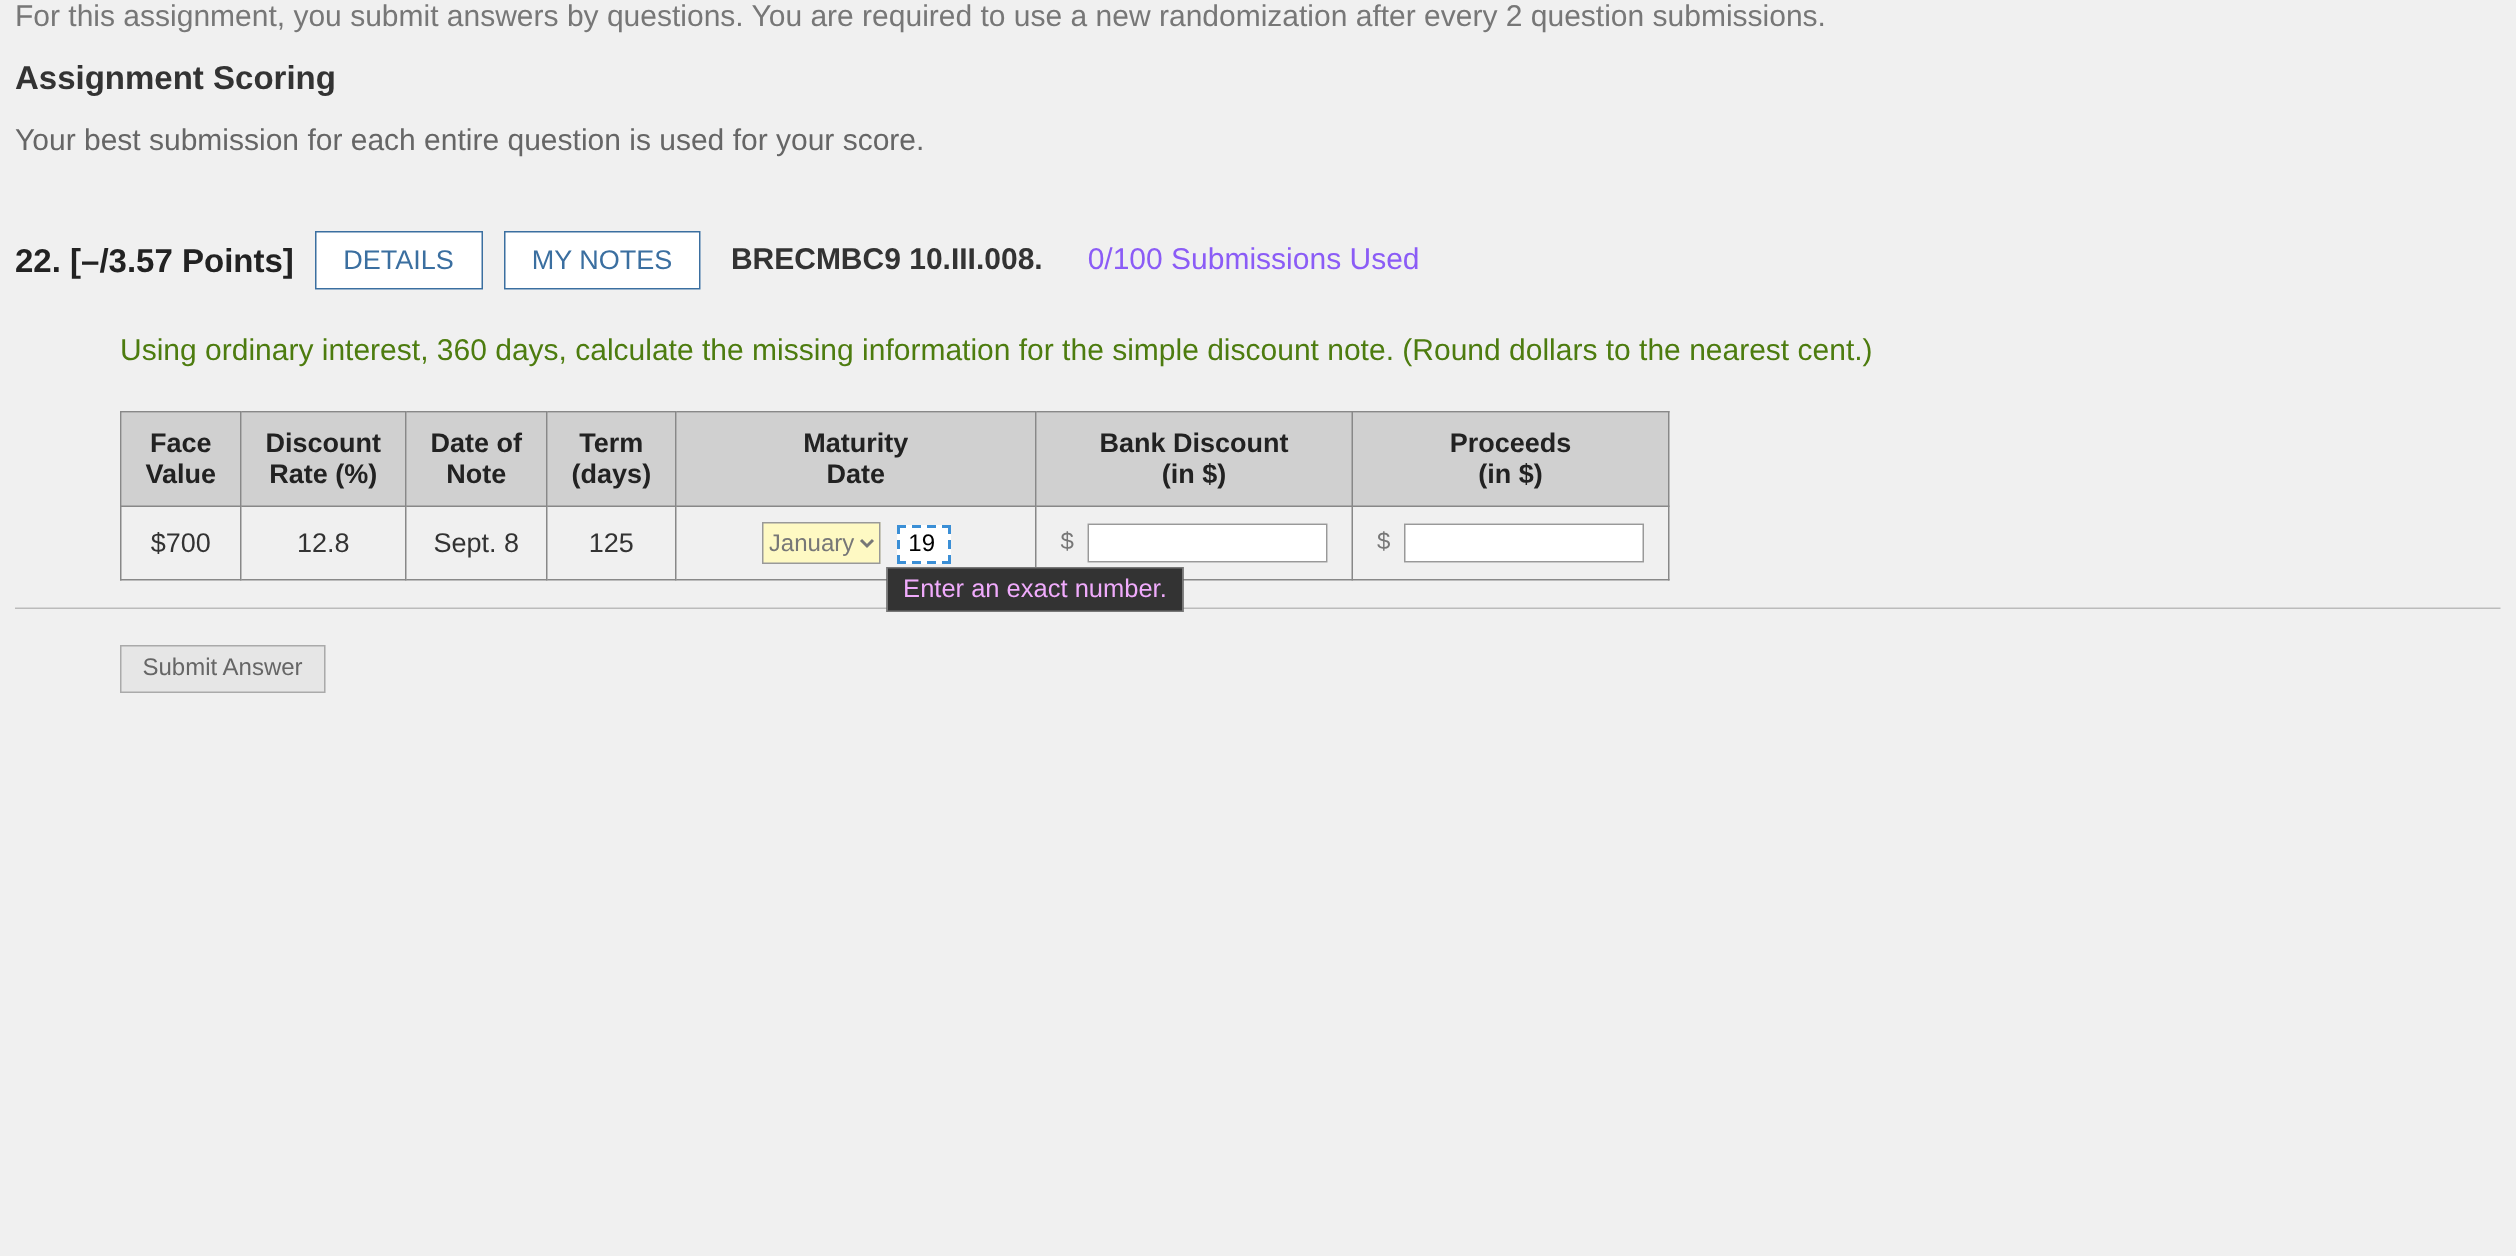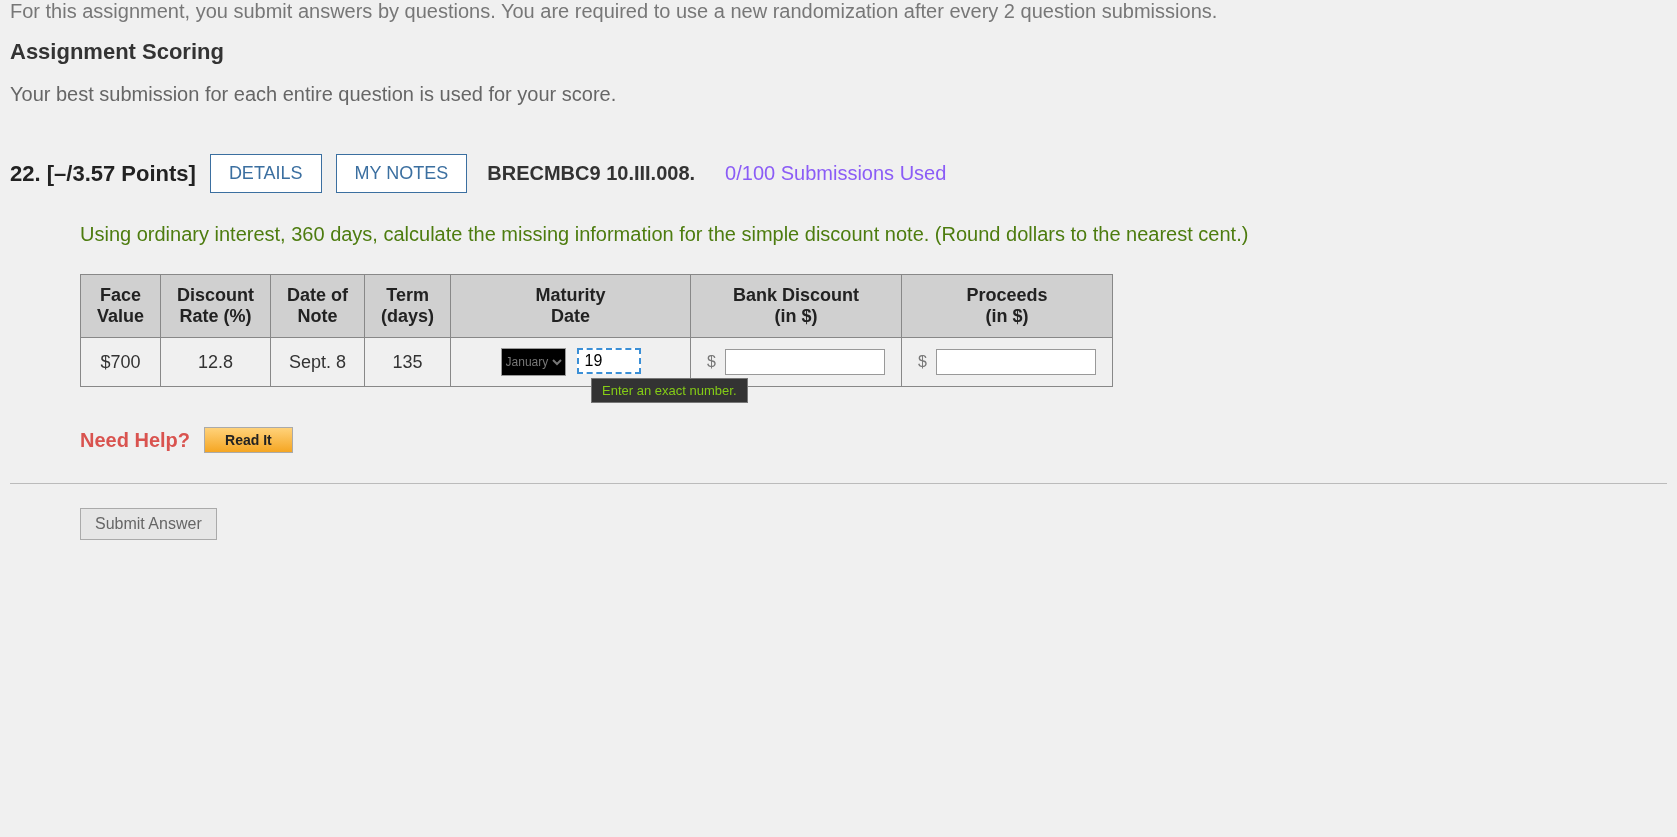--- a/index.html
+++ b/index.html
@@ -80,42 +80,42 @@
   table.data th {
     background: #d0d0d0;
     color: #222;
     font-weight: bold;
   }
   .cell-maturity {
     position: relative;
     padding: 8px 10px;
   }
   select.month {
-    font-size: 12px;
+    font-size: 16px;
     color: #777;
     height: 28px;
     border: 1px solid #999;
-    background: #000000;
+    background: #fef9c3;
   }
   input.day {
-    width: 64px;
+    width: 36px;
     height: 26px;
     font-size: 16px;
     padding: 2px 6px;
     border: 2px dashed #3b8fd6;
     outline: none;
     margin-left: 6px;
   }
   .tooltip {
     position: absolute;
     left: 140px;
     top: 40px;
     background: #333;
-    color: #84cc16;
-    font-size: 13px;
+    color: #f0abfc;
+    font-size: 17px;
     padding: 4px 10px;
     border: 1px solid #777;
     white-space: nowrap;
   }
   .money-cell { text-align: left; }
   .dollar { color: #777; font-size: 16px; margin-right: 4px; }
   input.money {
     width: 160px;
     height: 26px;
     border: 1px solid #999;
@@ -189,41 +189,37 @@
         <th style="min-width:240px;">Maturity<br>Date</th>
         <th style="min-width:200px;">Bank Discount<br>(in $)</th>
         <th style="min-width:200px;">Proceeds<br>(in $)</th>
       </tr>
     </thead>
     <tbody>
       <tr>
         <td>$700</td>
         <td>12.8</td>
         <td>Sept. 8</td>
-        <td>135</td>
+        <td>125</td>
         <td class="cell-maturity">
           <select class="month">
             <option>January</option>
           </select>
           <input class="day" type="text" value="19" style="">
           <div class="tooltip">Enter an exact number.</div>
         </td>
         <td class="money-cell">
           <span class="dollar">$</span>
           <input class="money" type="text" value="" style="">
         </td>
         <td class="money-cell">
           <span class="dollar">$</span>
           <input class="money" type="text" value="" style="">
         </td>
       </tr>
     </tbody>
   </table>
 
-  <div class="need-help">
-    <span class="need-help-label">Need Help?</span>
-    <button class="read-it">Read It</button>
-  </div>
 
   <div class="divider"></div>
 
   <button class="submit-btn">Submit Answer</button>
 </div>
 
 </body></html>

